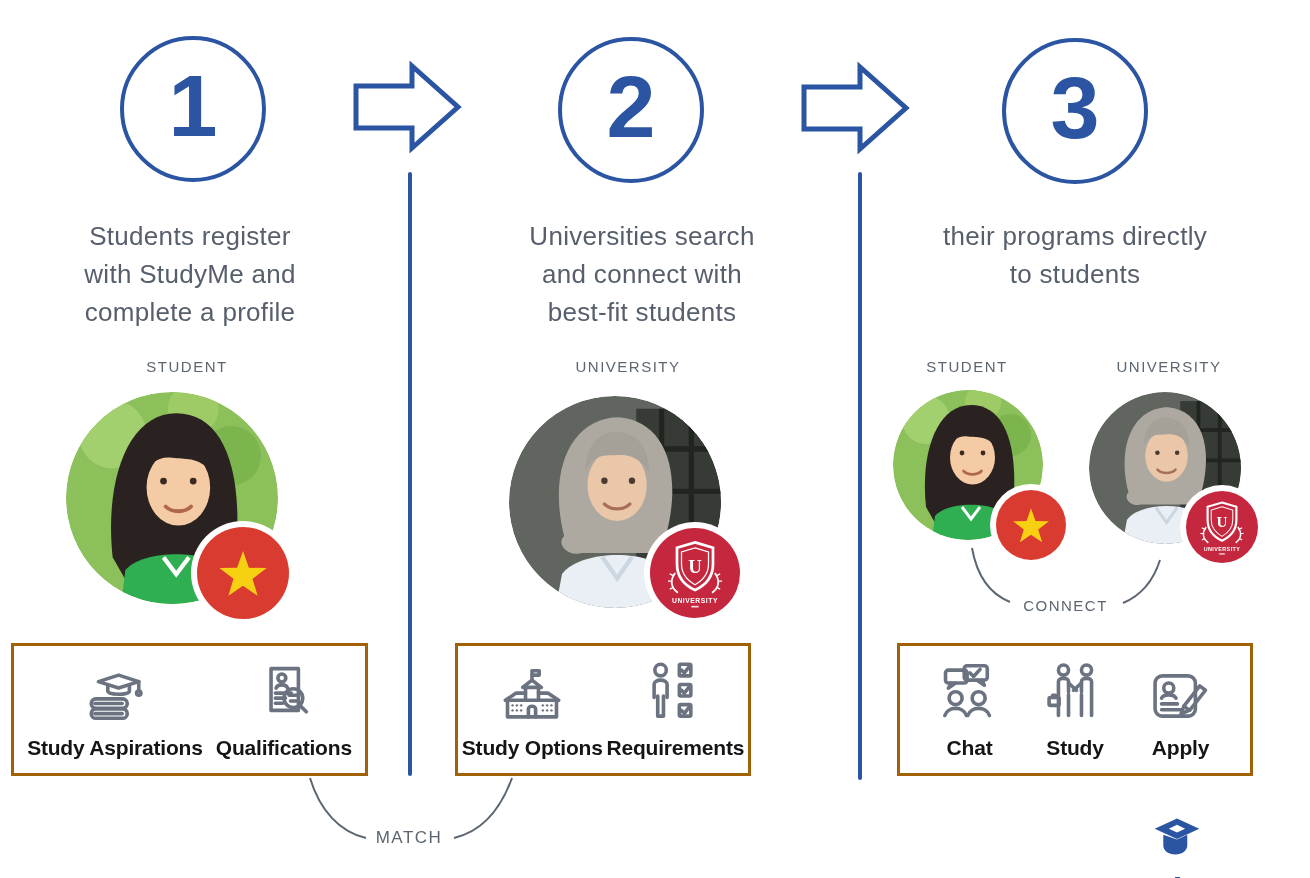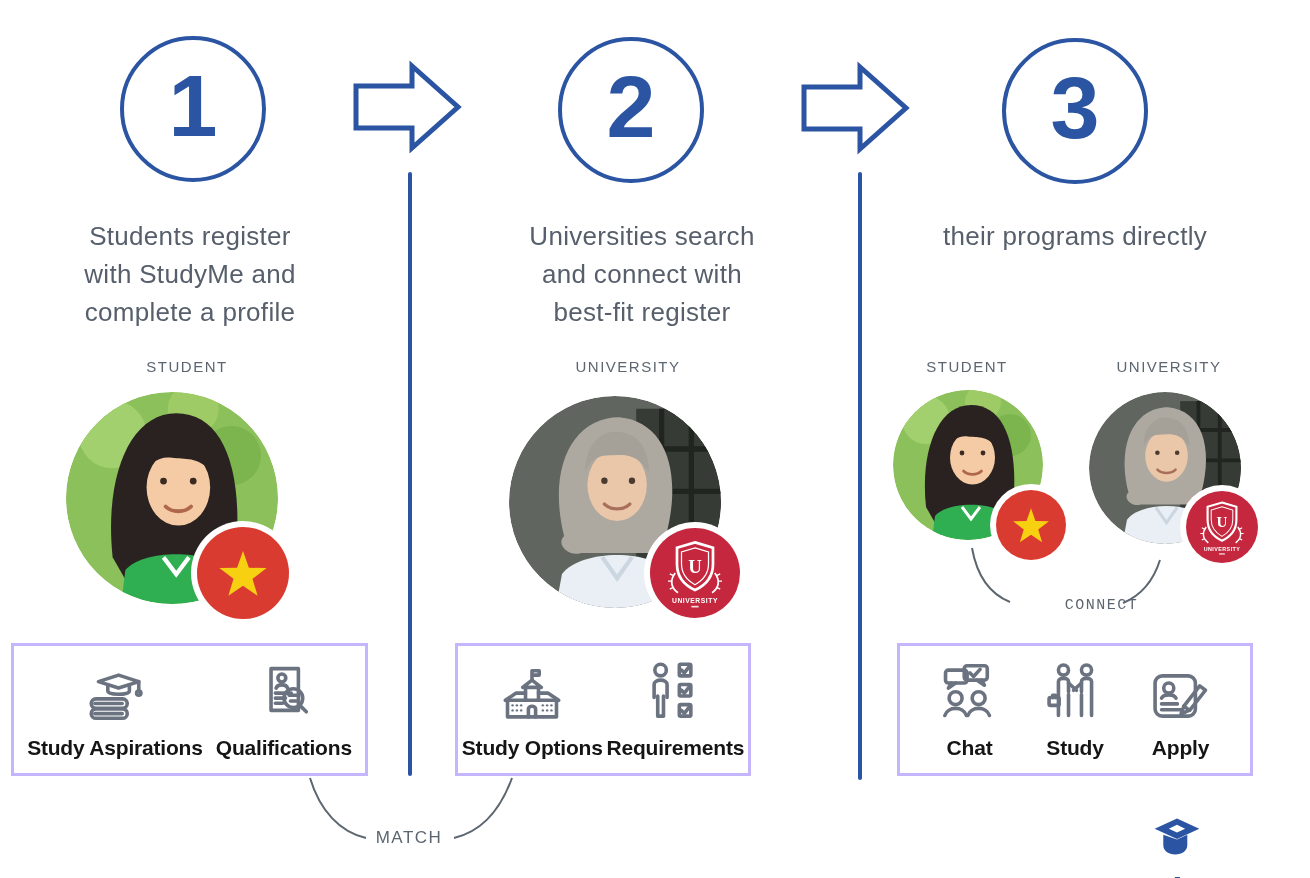--- a/index.html
+++ b/index.html
@@ -24,21 +24,21 @@
   }
   .avatar{position:absolute;border-radius:50%;overflow:hidden;}
   .avatar svg{display:block;width:100%;height:100%;}
   .badge{
     position:absolute;border-radius:50%;overflow:hidden;box-shadow:0 0 0 6px #ffffff;
   }
   .badge svg{display:block;width:100%;height:100%;}
   .flag-badge{background:#DA3B30;}
   .crest-badge{background:#C5283E;}
   .info-box{
-    position:absolute;height:133px;border:3px solid #c4b5fd;box-sizing:border-box;background:#fff;
+    position:absolute;height:133px;border:3px solid #a16207;box-sizing:border-box;background:#fff;
     display:flex;flex-direction:row;align-items:center;justify-content:space-evenly;
   }
   .box-item{display:flex;flex-direction:column;align-items:center;gap:4px;}
   .box-item svg.gicon{width:72px;height:72px;display:block;}
   .box-label{font-size:21px;font-weight:700;color:#151515;letter-spacing:-0.2px;white-space:nowrap;}
   .connector{position:absolute;}
   .connector-label{
     position:absolute;text-align:center;color:#5C6670;font-size:17px;letter-spacing:1.5px;
   }
   .connector-label.small{font-size:15px;}
@@ -72,24 +72,25 @@
   <div class="divider" style="left:858px;top:172px;height:608px;"></div>
 
   <div class="heading" style="left:10px;top:217px;width:360px;">
     <div>Students register</div>
     <div>with StudyMe and</div>
     <div>complete a profile</div>
   </div>
   <div class="heading" style="left:462px;top:217px;width:360px;">
     <div>Universities search</div>
     <div>and connect with</div>
-    <div>best-fit register</div>
+    <div>best-fit students</div>
   </div>
   <div class="heading" style="left:885px;top:217px;width:380px;">
     <div>their programs directly</div>
+    <div>to students</div>
   </div>
 
   <div class="role" style="left:87px;top:358px;width:200px;">STUDENT</div>
   <div class="role" style="left:528px;top:358px;width:200px;">UNIVERSITY</div>
   <div class="role" style="left:867px;top:358px;width:200px;">STUDENT</div>
   <div class="role" style="left:1069px;top:358px;width:200px;">UNIVERSITY</div>
 
   <div class="avatar" style="left:66px;top:392px;width:212px;height:212px;">
     <svg viewBox="0 0 100 100">
       <defs>
@@ -219,21 +220,21 @@
       <path d="M74,53 l4,-2 M76,59 l4,0 M74,66 l4,2" stroke="#ffffff" stroke-width="1.6"></path>
       <text x="50" y="83" text-anchor="middle" font-family="Liberation Sans, sans-serif" font-size="7.5" font-weight="bold" letter-spacing="0.6" fill="#ffffff">UNIVERSITY</text>
       <rect x="46" y="86.5" width="8" height="1.8" fill="#ffffff" opacity="0.85"></rect>
     </svg>
   </div>
 
   <svg class="connector" style="left:955px;top:546px;" width="215" height="62" viewBox="0 0 215 62">
     <path d="M17,2 C22,30 35,48 55,56" stroke="#5C6670" stroke-width="2" fill="none"></path>
     <path d="M205,14 C198,36 185,50 168,57" stroke="#5C6670" stroke-width="2" fill="none"></path>
   </svg>
-  <div class="connector-label small" style="left:1044px;top:597px;width:115px;font-family:Liberation Mono, monospace;">CONNECT</div>
+  <div class="connector-label small" style="left:1008px;top:597px;width:115px;">CONNECT</div>
 
   <div class="info-box" style="left:11px;top:643px;width:357px;">
     <div class="box-item">
       <svg class="gicon" viewBox="0 0 100 100" fill="none" stroke="#6B7280" stroke-width="3.6" stroke-linecap="round" stroke-linejoin="round">
         <polygon points="27,30 55,21 83,30 55,39"></polygon>
         <path d="M40,35 L40,43 C40,49 70,49 70,43 L70,35"></path>
         <path d="M83,30 L83,42"></path>
         <circle cx="83" cy="46" r="3"></circle>
         <rect x="17" y="54" width="50" height="13" rx="6.5"></rect>
         <rect x="17" y="68" width="50" height="13" rx="6.5"></rect>

